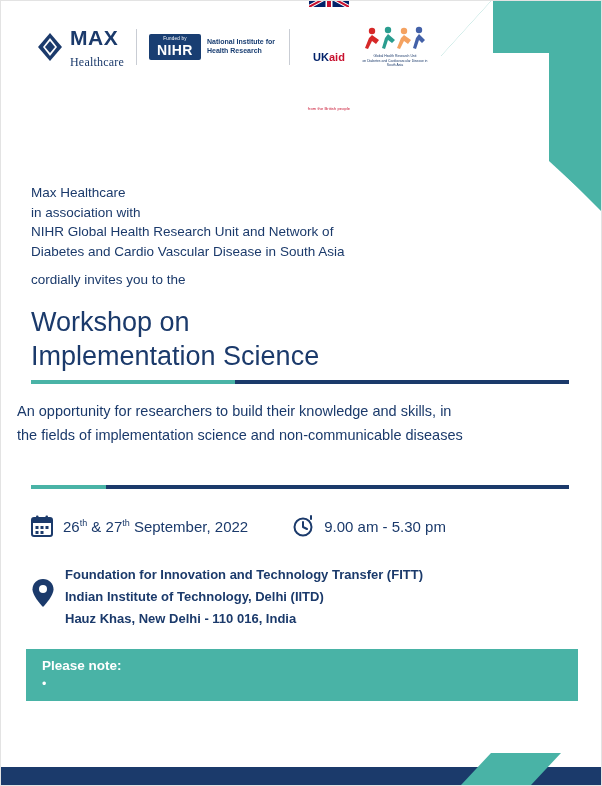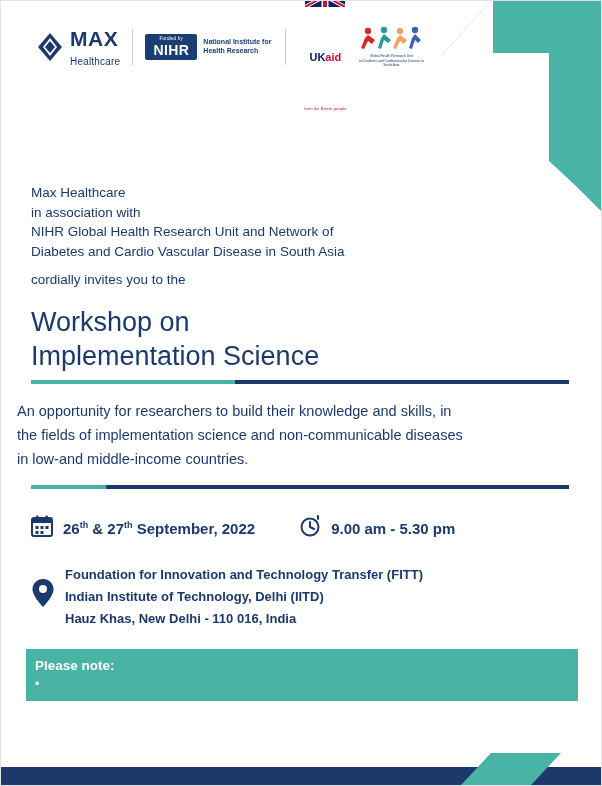--- a/index.html
+++ b/index.html
@@ -64,25 +64,26 @@
     line-height: 1;
   }
   .max-word {
     font-size: 21px;
     font-weight: bold;
     color: #1b3a6b;
     letter-spacing: 0.5px;
     display: block;
   }
   .max-sub {
-    font-size: 10px;
+    font-size: 12px;
     color: #1b3a6b;
     display: block;
     margin-top: 8px;
     letter-spacing: 0.2px;
+    font-family: Liberation Serif, serif;
   }
   .divider-v {
     width: 1px;
     height: 36px;
     background: #c9cdd4;
     margin: 0 12px;
   }
   .logo-nihr {
     display: flex;
     align-items: center;
@@ -221,23 +222,23 @@
     position: absolute;
     top: 514px;
     left: 30px;
     width: 540px;
     display: flex;
     align-items: center;
     color: #1b3a6b;
   }
   .meta-item {
     display: flex;
-    align-items: flex-end;
+    align-items: center;
     font-size: 15px;
-    font-weight: bold;
+    font-weight: normal;
   }
   .meta-item .ic { margin-right: 10px; display: flex; }
   .meta-date { margin-right: 44px; }
   .sup { font-size: 9px; vertical-align: super; }
 
   
   .venue {
     position: absolute;
     top: 563px;
     left: 30px;
@@ -254,21 +255,21 @@
 
   
   .note {
     position: absolute;
     left: 25px;
     top: 648px;
     width: 552px;
     height: 52px;
     background: #49b3a6;
     color: #ffffff;
-    padding: 8px 9px;
+    padding: 8px 16px;
     box-sizing: border-box;
   }
   .note-title {
     font-size: 13.5px;
     font-weight: bold;
     line-height: 18px;
   }
   .note-bullet {
     font-size: 12.5px;
     line-height: 18px;
@@ -378,21 +379,20 @@
   <div class="title">
     <div>Workshop on</div>
     <div>Implementation Science</div>
   </div>
 
   <div class="rule rule-1"></div>
 
   <div class="body-copy">
     <div>An opportunity for researchers to build their knowledge and skills, in</div>
     <div>the fields of implementation science and non-communicable diseases</div>
-    <div>in low-and middle-income countries.</div>
   </div>
 
   <div class="rule rule-2"></div>
 
   <div class="meta-row">
     <div class="meta-item meta-date">
       <span class="ic">
         <svg width="22" height="22" viewBox="0 0 22 22">
           <rect x="1" y="3" width="20" height="18" rx="2" fill="none" stroke="#1b3a6b" stroke-width="2"></rect>
           <rect x="1" y="3" width="20" height="5" fill="#1b3a6b"></rect>

